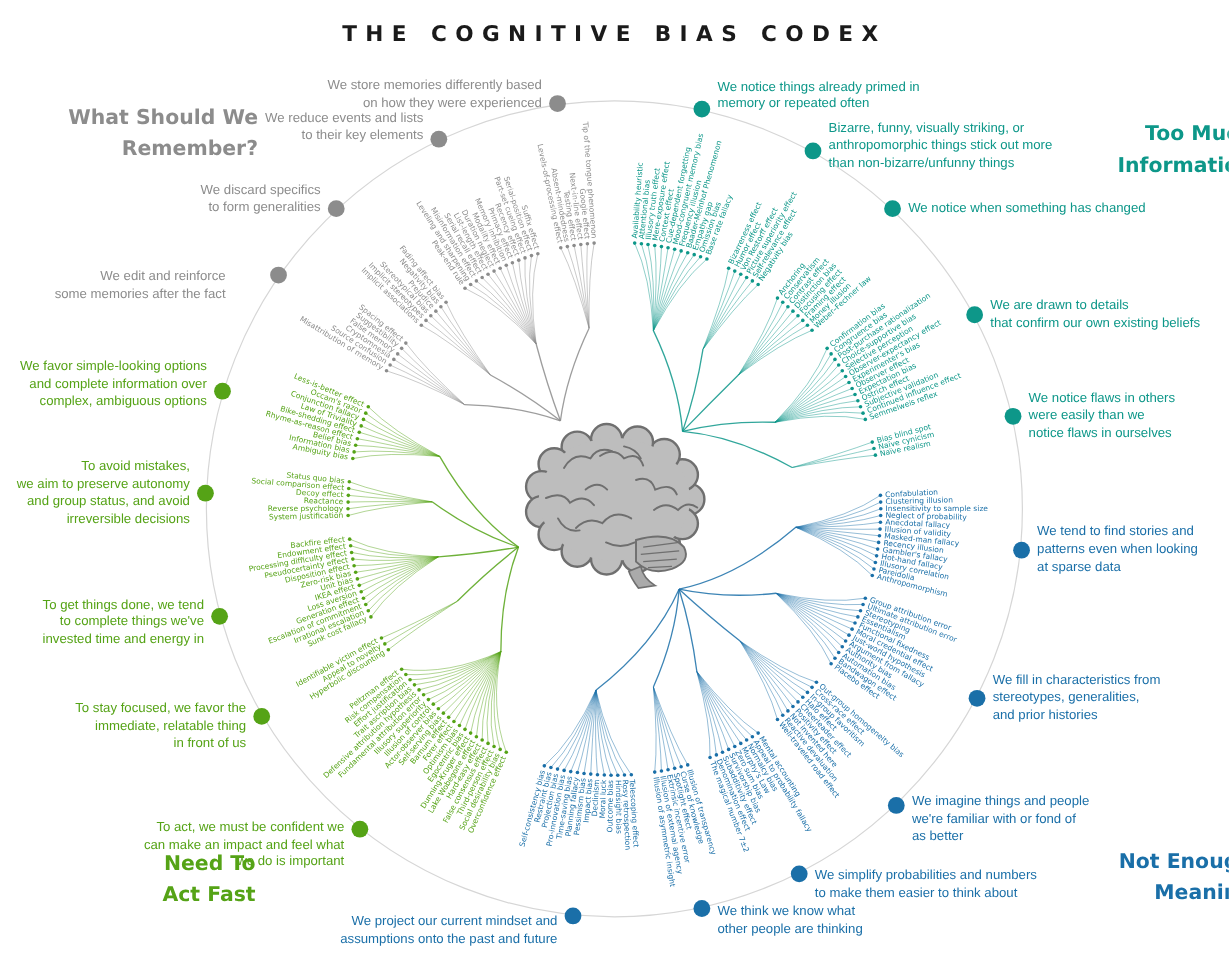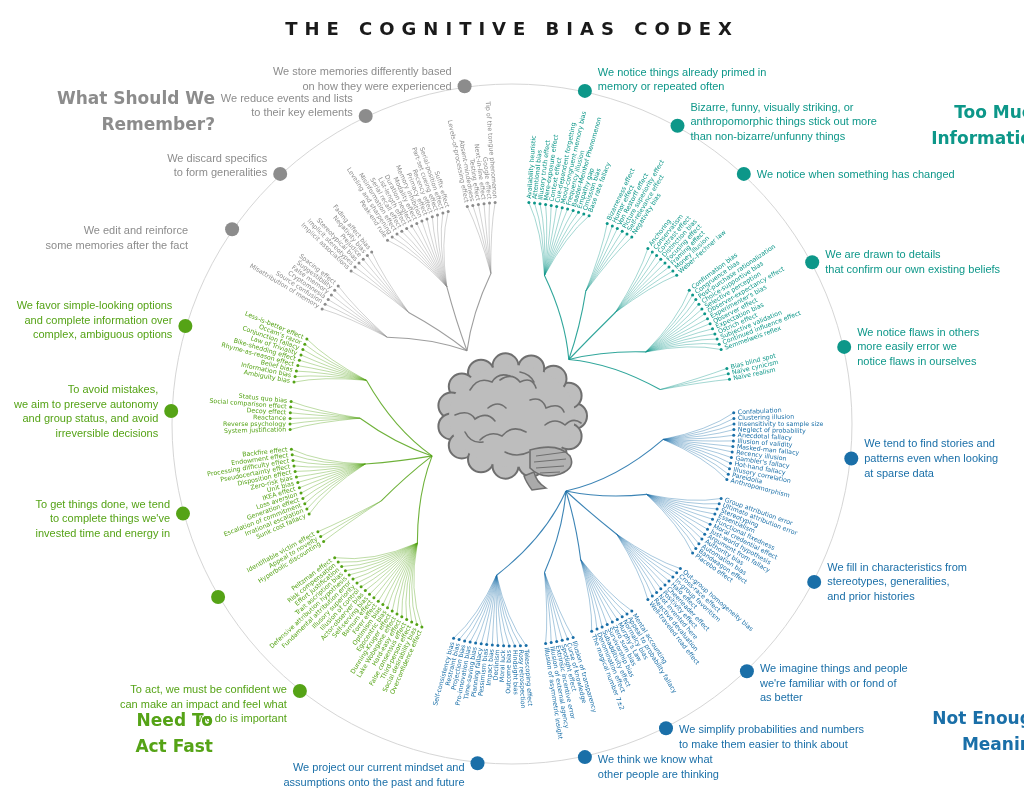--- a/index.html
+++ b/index.html
@@ -704,21 +704,21 @@
     </div>
     <div class="annotation side-right" style="color: rgb(13, 151, 137); left: 756.788px; top: 173.889px;">
       <div>We notice when something has changed</div>
     </div>
     <div class="annotation side-right" style="color: rgb(13, 151, 137); left: 825.225px; top: 262.302px;">
       <div>We are drawn to details</div>
       <div>that confirm our own existing beliefs</div>
     </div>
     <div class="annotation side-right" style="color: rgb(13, 151, 137); left: 857.174px; top: 346.918px;">
       <div>We notice flaws in others</div>
-      <div>more easily error we</div>
+      <div>were easily than we</div>
       <div>notice flaws in ourselves</div>
     </div>
     <div class="annotation side-right" style="color: rgb(26, 111, 168); left: 864.25px; top: 458.498px;">
       <div>We tend to find stories and</div>
       <div>patterns even when looking</div>
       <div>at sparse data</div>
     </div>
     <div class="annotation side-right" style="color: rgb(26, 111, 168); left: 827.249px; top: 581.882px;">
       <div>We fill in characteristics from</div>
       <div>stereotypes, generalities,</div>
@@ -738,20 +738,25 @@
       <div>other people are thinking</div>
     </div>
     <div class="annotation side-left" style="color: rgb(26, 111, 168); right: 559.498px; top: 775.25px; margin-left: 40px;">
       <div>We project our current mindset and</div>
       <div>assumptions onto the past and future</div>
     </div>
     <div class="annotation side-left" style="color: rgb(85, 163, 22); right: 737.127px; top: 703.989px;">
       <div>To act, we must be confident we</div>
       <div>can make an impact and feel what</div>
       <div>we do is important</div>
+    </div>
+    <div class="annotation side-left" style="color: rgb(85, 163, 22); right: 818.864px; top: 604.988px;">
+      <div>To stay focused, we favor the</div>
+      <div>immediate, relatable thing</div>
+      <div>in front of us</div>
     </div>
     <div class="annotation side-left" style="color: rgb(85, 163, 22); right: 854.005px; top: 518.647px;">
       <div>To get things done, we tend</div>
       <div>to complete things we've</div>
       <div>invested time and energy in</div>
     </div>
     <div class="annotation side-left" style="color: rgb(85, 163, 22); right: 865.754px; top: 411.044px;">
       <div>To avoid mistakes,</div>
       <div>we aim to preserve autonomy</div>
       <div>and group status, and avoid</div>

